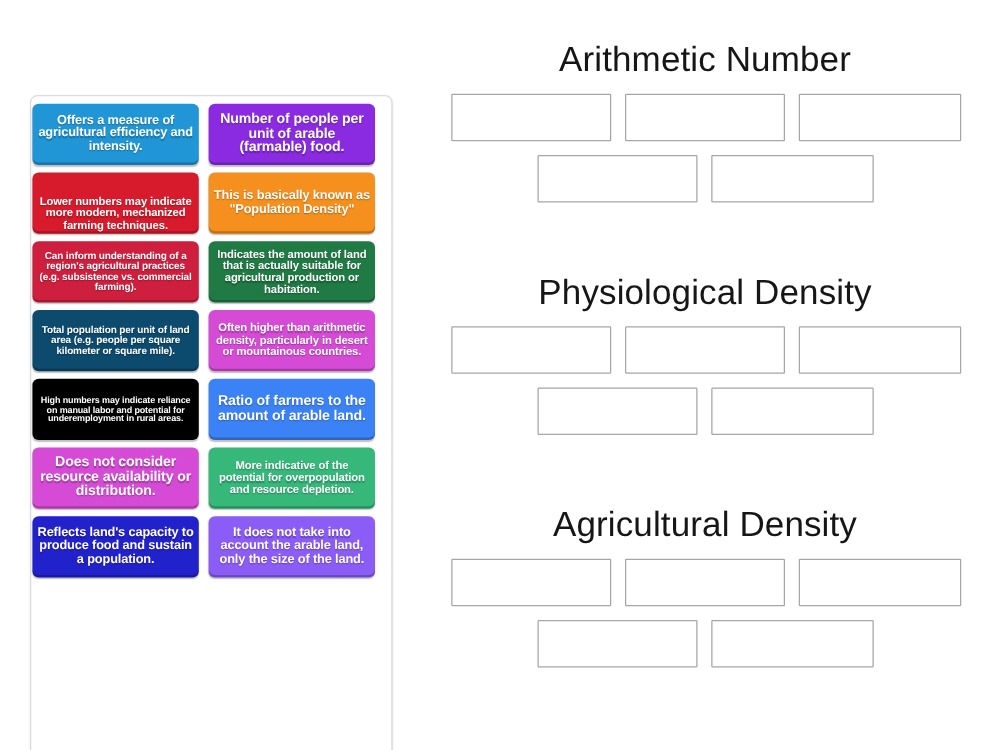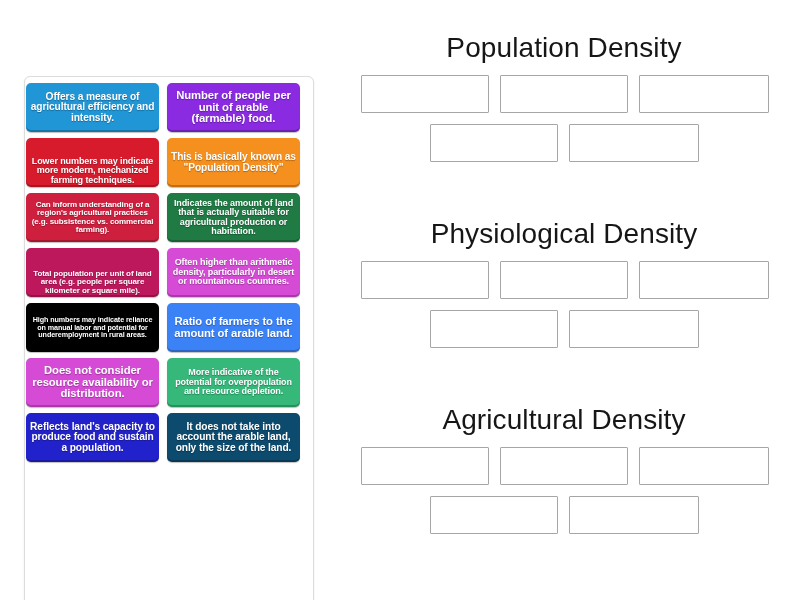--- a/index.html
+++ b/index.html
@@ -120,50 +120,50 @@
       </div>
       <div class="tile" style="background: rgb(245, 144, 30);">
         <span class="tile-text fs-lg">This is basically known as "Population Density"</span>
       </div>
       <div class="tile" style="background: rgb(207, 31, 62);">
         <span class="tile-text fs-sm">Can inform understanding of a region's agricultural practices (e.g. subsistence vs. commercial farming).</span>
       </div>
       <div class="tile" style="background: rgb(31, 122, 68);">
         <span class="tile-text fs-md">Indicates the amount of land that is actually suitable for agricultural production or habitation.</span>
       </div>
-      <div class="tile" style="background: #be185d; align-items: flex-end;">
+      <div class="tile" style="background: #0c4a6e;">
         <span class="tile-text fs-sm">Total population per unit of land area (e.g. people per square kilometer or square mile).</span>
       </div>
       <div class="tile" style="background: rgb(214, 75, 214);">
         <span class="tile-text fs-md">Often higher than arithmetic density, particularly in desert or mountainous countries.</span>
       </div>
       <div class="tile" style="background: #000000;">
         <span class="tile-text fs-xs">High numbers may indicate reliance on manual labor and potential for underemployment in rural areas.</span>
       </div>
       <div class="tile" style="background: #3b82f6;">
         <span class="tile-text fs-xl">Ratio of farmers to the amount of arable land.</span>
       </div>
       <div class="tile" style="background: rgb(214, 75, 214);">
         <span class="tile-text fs-xl">Does not consider resource availability or distribution.</span>
       </div>
       <div class="tile" style="background: rgb(53, 184, 122);">
         <span class="tile-text fs-md">More indicative of the potential for overpopulation and resource depletion.</span>
       </div>
       <div class="tile" style="background: rgb(34, 34, 204);">
         <span class="tile-text fs-lg">Reflects land's capacity to produce food and sustain a population.</span>
       </div>
-      <div class="tile" style="background: #0c4a6e;">
+      <div class="tile" style="background: #8b5cf6;">
         <span class="tile-text fs-lg">It does not take into account the arable land, only the size of the land.</span>
       </div>
     </div>
 </div>
 
 <div id="categories">
     <div class="category">
-      <h2 class="category-title">Population Density</h2>
+      <h2 class="category-title">Arithmetic Number</h2>
       <div class="slot-row row-1">
         <div class="slot"></div>
         <div class="slot"></div>
         <div class="slot wide"></div>
       </div>
       <div class="slot-row row-2">
         <div class="slot"></div>
         <div class="slot wide"></div>
       </div>
     </div>

